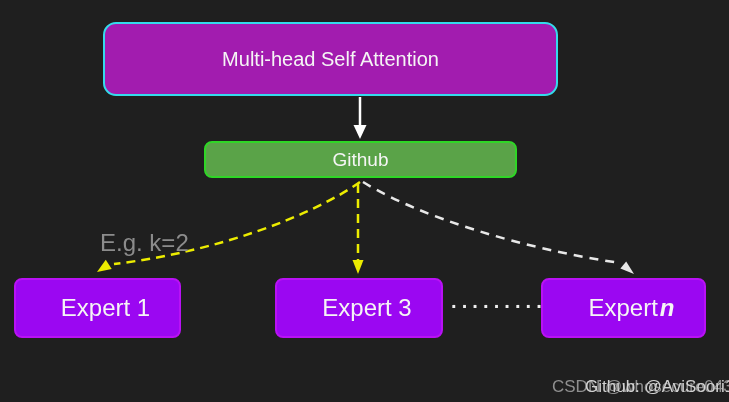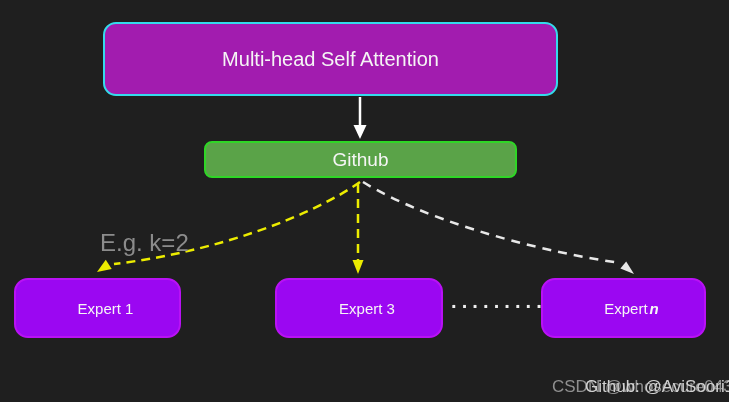--- a/index.html
+++ b/index.html
@@ -29,22 +29,22 @@
     left:204px;top:141px;width:313px;height:37px;
     background:#5aa348;
     border:2px solid #2fd626;
     border-radius:8px;
     font-size:19px;
   }
   .expert-node{
     top:278px;height:60px;
     background:#9b07f2;
     border:2px solid #b911f5;
-    border-radius:14px;
-    font-size:15px;
+    border-radius:8px;
+    font-size:24px;
     padding-left:16px;
   }
   .expert-1{left:14px;width:167px;}
   .expert-2{left:275px;width:168px;}
   .expert-n{left:541px;width:165px;}
   .expert-var{font-style:italic;font-weight:bold;margin-left:2px;}
   .annotation{
     position:absolute;left:100px;top:193px;
     font-size:24px;color:#8c8c8c;margin-top:36px;
   }

